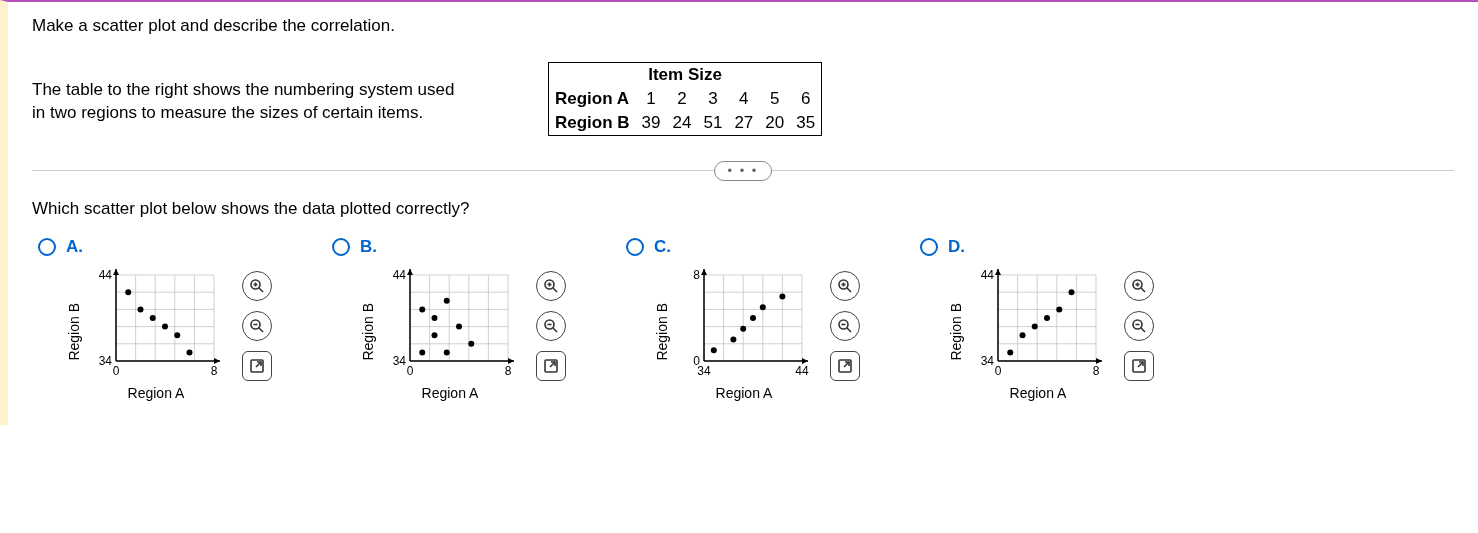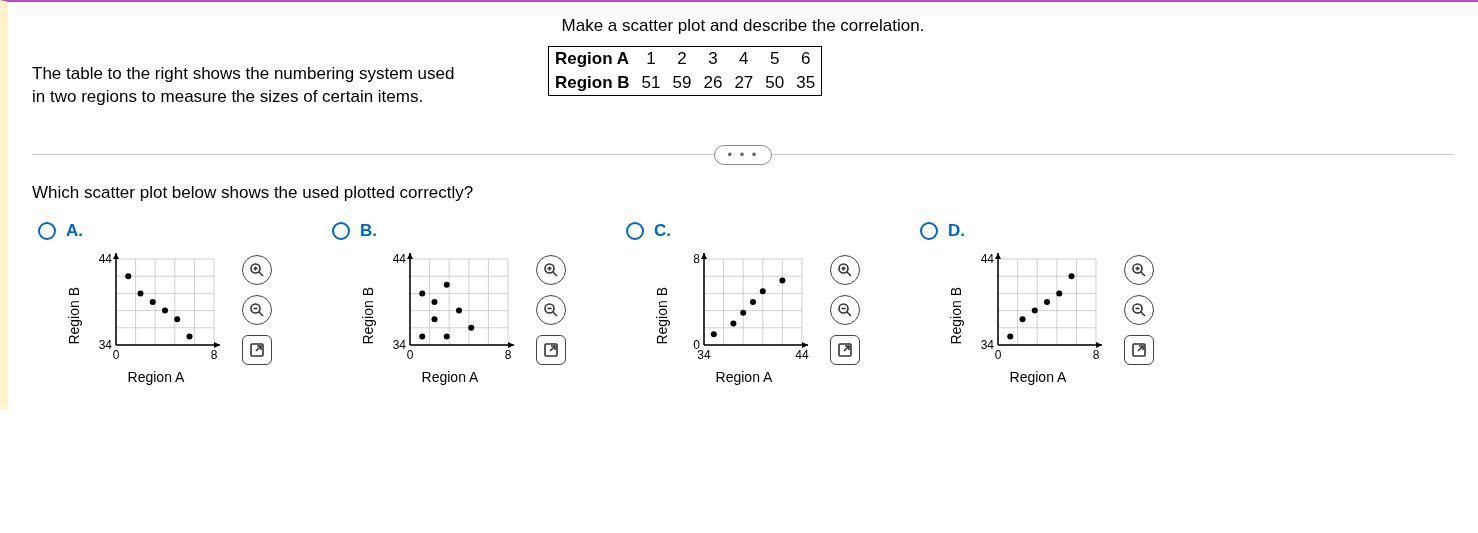--- a/index.html
+++ b/index.html
@@ -10,21 +10,21 @@
     color: #000;
     background: #fff;
     width: 1478px;
   }
   .page {
     border-top: 2px solid #b94eb9;
     border-left: 8px solid #fff2cc;
     padding: 14px 24px 24px 24px;
     position: relative;
   }
-  .instr { margin: 0 0 10px 0; text-align: center; }
+  .instr { margin: 0 0 26px 0; }
   .toprow { display: flex; gap: 76px; align-items: flex-start; }
   .desc { max-width: 440px; line-height: 1.35; }
   .item-table { border: 1.5px solid #000; border-collapse: collapse; }
   .item-table td, .item-table th {
     padding: 2px 6px;
     font-weight: normal;
     text-align: center;
   }
   .item-table .hdr { font-weight: bold; }
   .item-table .rowlabel { font-weight: bold; text-align: left; padding-right: 6px; }
@@ -74,46 +74,49 @@
 </style>
 </head>
 <body>
 
 <div class="page">
   <p class="instr">Make a scatter plot and describe the correlation.</p>
   <div class="toprow">
     <p class="desc">The table to the right shows the numbering system used in two regions to measure the sizes of certain items.</p>
     <table class="item-table">
       <tbody>
+          <tr>
+            <td colspan="7" class="hdr">Item Size</td>
+          </tr>
       <tr>
         <td class="rowlabel">Region A</td>
         <td>1</td>
         <td>2</td>
         <td>3</td>
         <td>4</td>
         <td>5</td>
         <td>6</td>
       </tr>
       <tr>
         <td class="rowlabel">Region B</td>
+        <td>39</td>
+        <td>24</td>
         <td>51</td>
-        <td>59</td>
-        <td>26</td>
         <td>27</td>
-        <td>50</td>
+        <td>20</td>
         <td>35</td>
       </tr>
     </tbody>
       </table>
   </div>
 
   <hr class="divider">
   <div class="pill">• • •</div>
 
-  <p class="question">Which scatter plot below shows the used plotted correctly?</p>
+  <p class="question">Which scatter plot below shows the data plotted correctly?</p>
 
   <div class="options" id="options-container">
   <div class="option">
     <div class="radio"></div>
     <div>
       <div class="opt-label">A.</div>
       <div class="chart-block">
         <div class="chart-wrap">
           <div class="ylab">Region B</div>
           <div class="chart-col">

